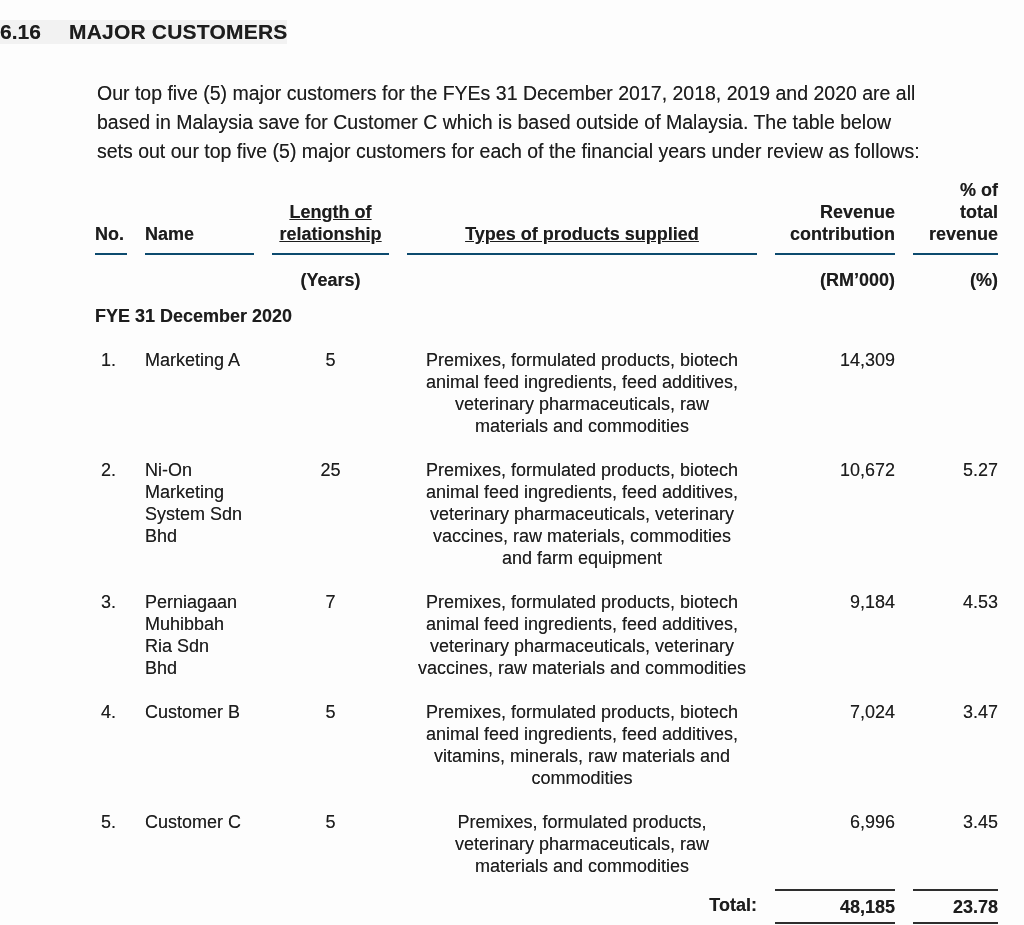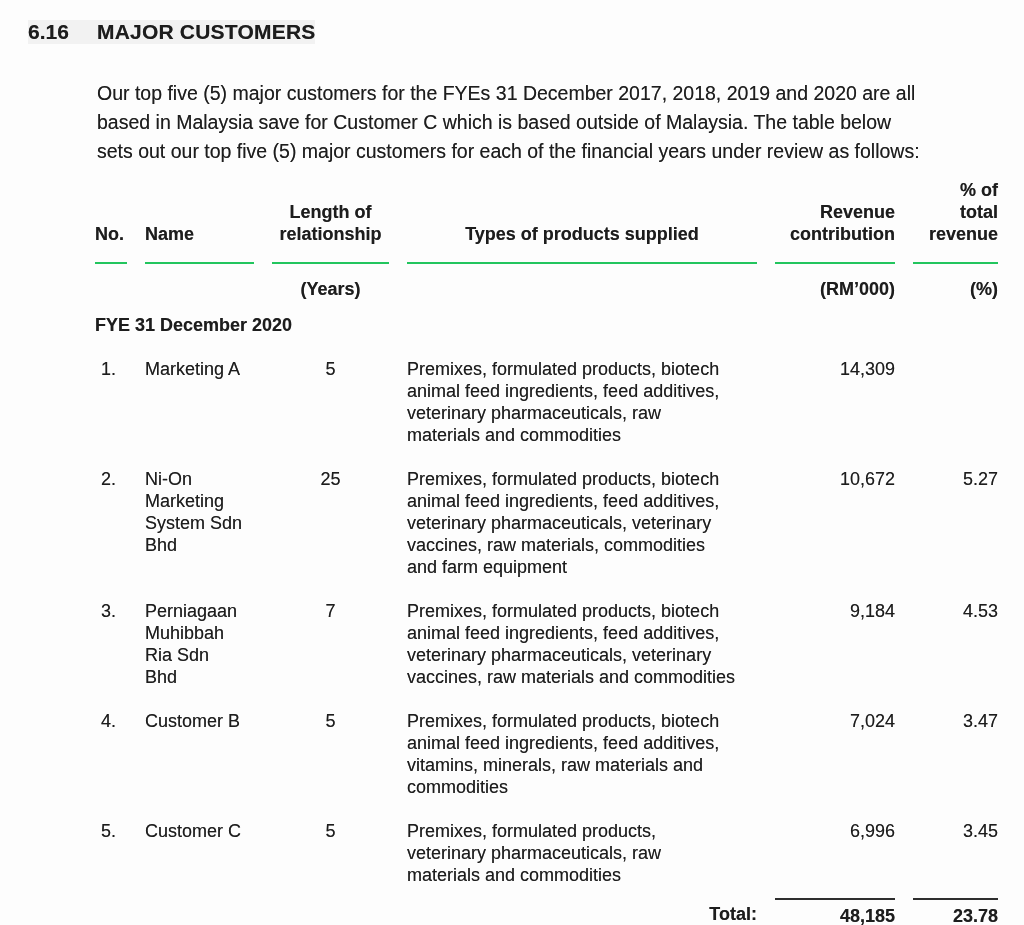--- a/index.html
+++ b/index.html
@@ -6,21 +6,21 @@
   html, body { width: 1024px; height: 925px; background: #fdfdfd; }
   body {
     font-family: "Liberation Sans", sans-serif;
     color: #1d1d1d;
     text-shadow: 0 0 0.5px rgba(20,20,20,0.55);
     overflow: hidden;
   }
   .doc { width: 1024px; height: 925px; padding-top: 20px; }
 
   
-  .heading { padding-left: 28px; font-size: 21px; font-weight: bold; line-height: 24px; }
+  .heading { font-size: 21px; font-weight: bold; line-height: 24px; }
   .heading .sec-num { display: inline-block; width: 69px; background: rgba(0,0,0,0.045); }
   .heading .sec-title { display: inline-block; background: rgba(0,0,0,0.045); letter-spacing: 0.2px; }
 
   
   .intro {
     margin: 35px 0 0 97px;
     width: 940px;
     font-size: 19.5px;
     line-height: 29px;
     white-space: pre-line;
@@ -33,35 +33,35 @@
     grid-template-columns: 32px 109px 117px 350px 120px 85px;
     column-gap: 18px;
     margin-left: 95px;
     font-size: 18px;
     line-height: 22px;
   }
   .cell { white-space: pre-line; }
   .c-no { text-align: left; }
   .c-name { text-align: left; }
   .c-length { text-align: center; }
-  .c-products { }
+  .c-products { text-align: center; }
   .c-revenue { text-align: right; }
   .c-pct { text-align: right; }
 
   
   .thead .cell {
     font-weight: bold;
     display: flex;
     flex-direction: column;
     justify-content: flex-end;
     min-height: 66px;
-    border-bottom: 2px solid #22c55e;
-    padding-bottom: 17px;
-  }
-  .thead .c-length, .thead .c-products { align-items: center; }
+    border-bottom: 2px solid #0c4a6e;
+    padding-bottom: 8px;
+  }
+  .thead .c-length, .thead .c-products { align-items: center; text-decoration: underline; }
   .thead .c-revenue, .thead .c-pct { align-items: flex-end; }
 
   
   .tsub { margin-top: 14px; font-weight: bold; }
 
   
   .group-label {
     margin: 14px 0 0 95px;
     font-size: 18px;
     font-weight: bold;

